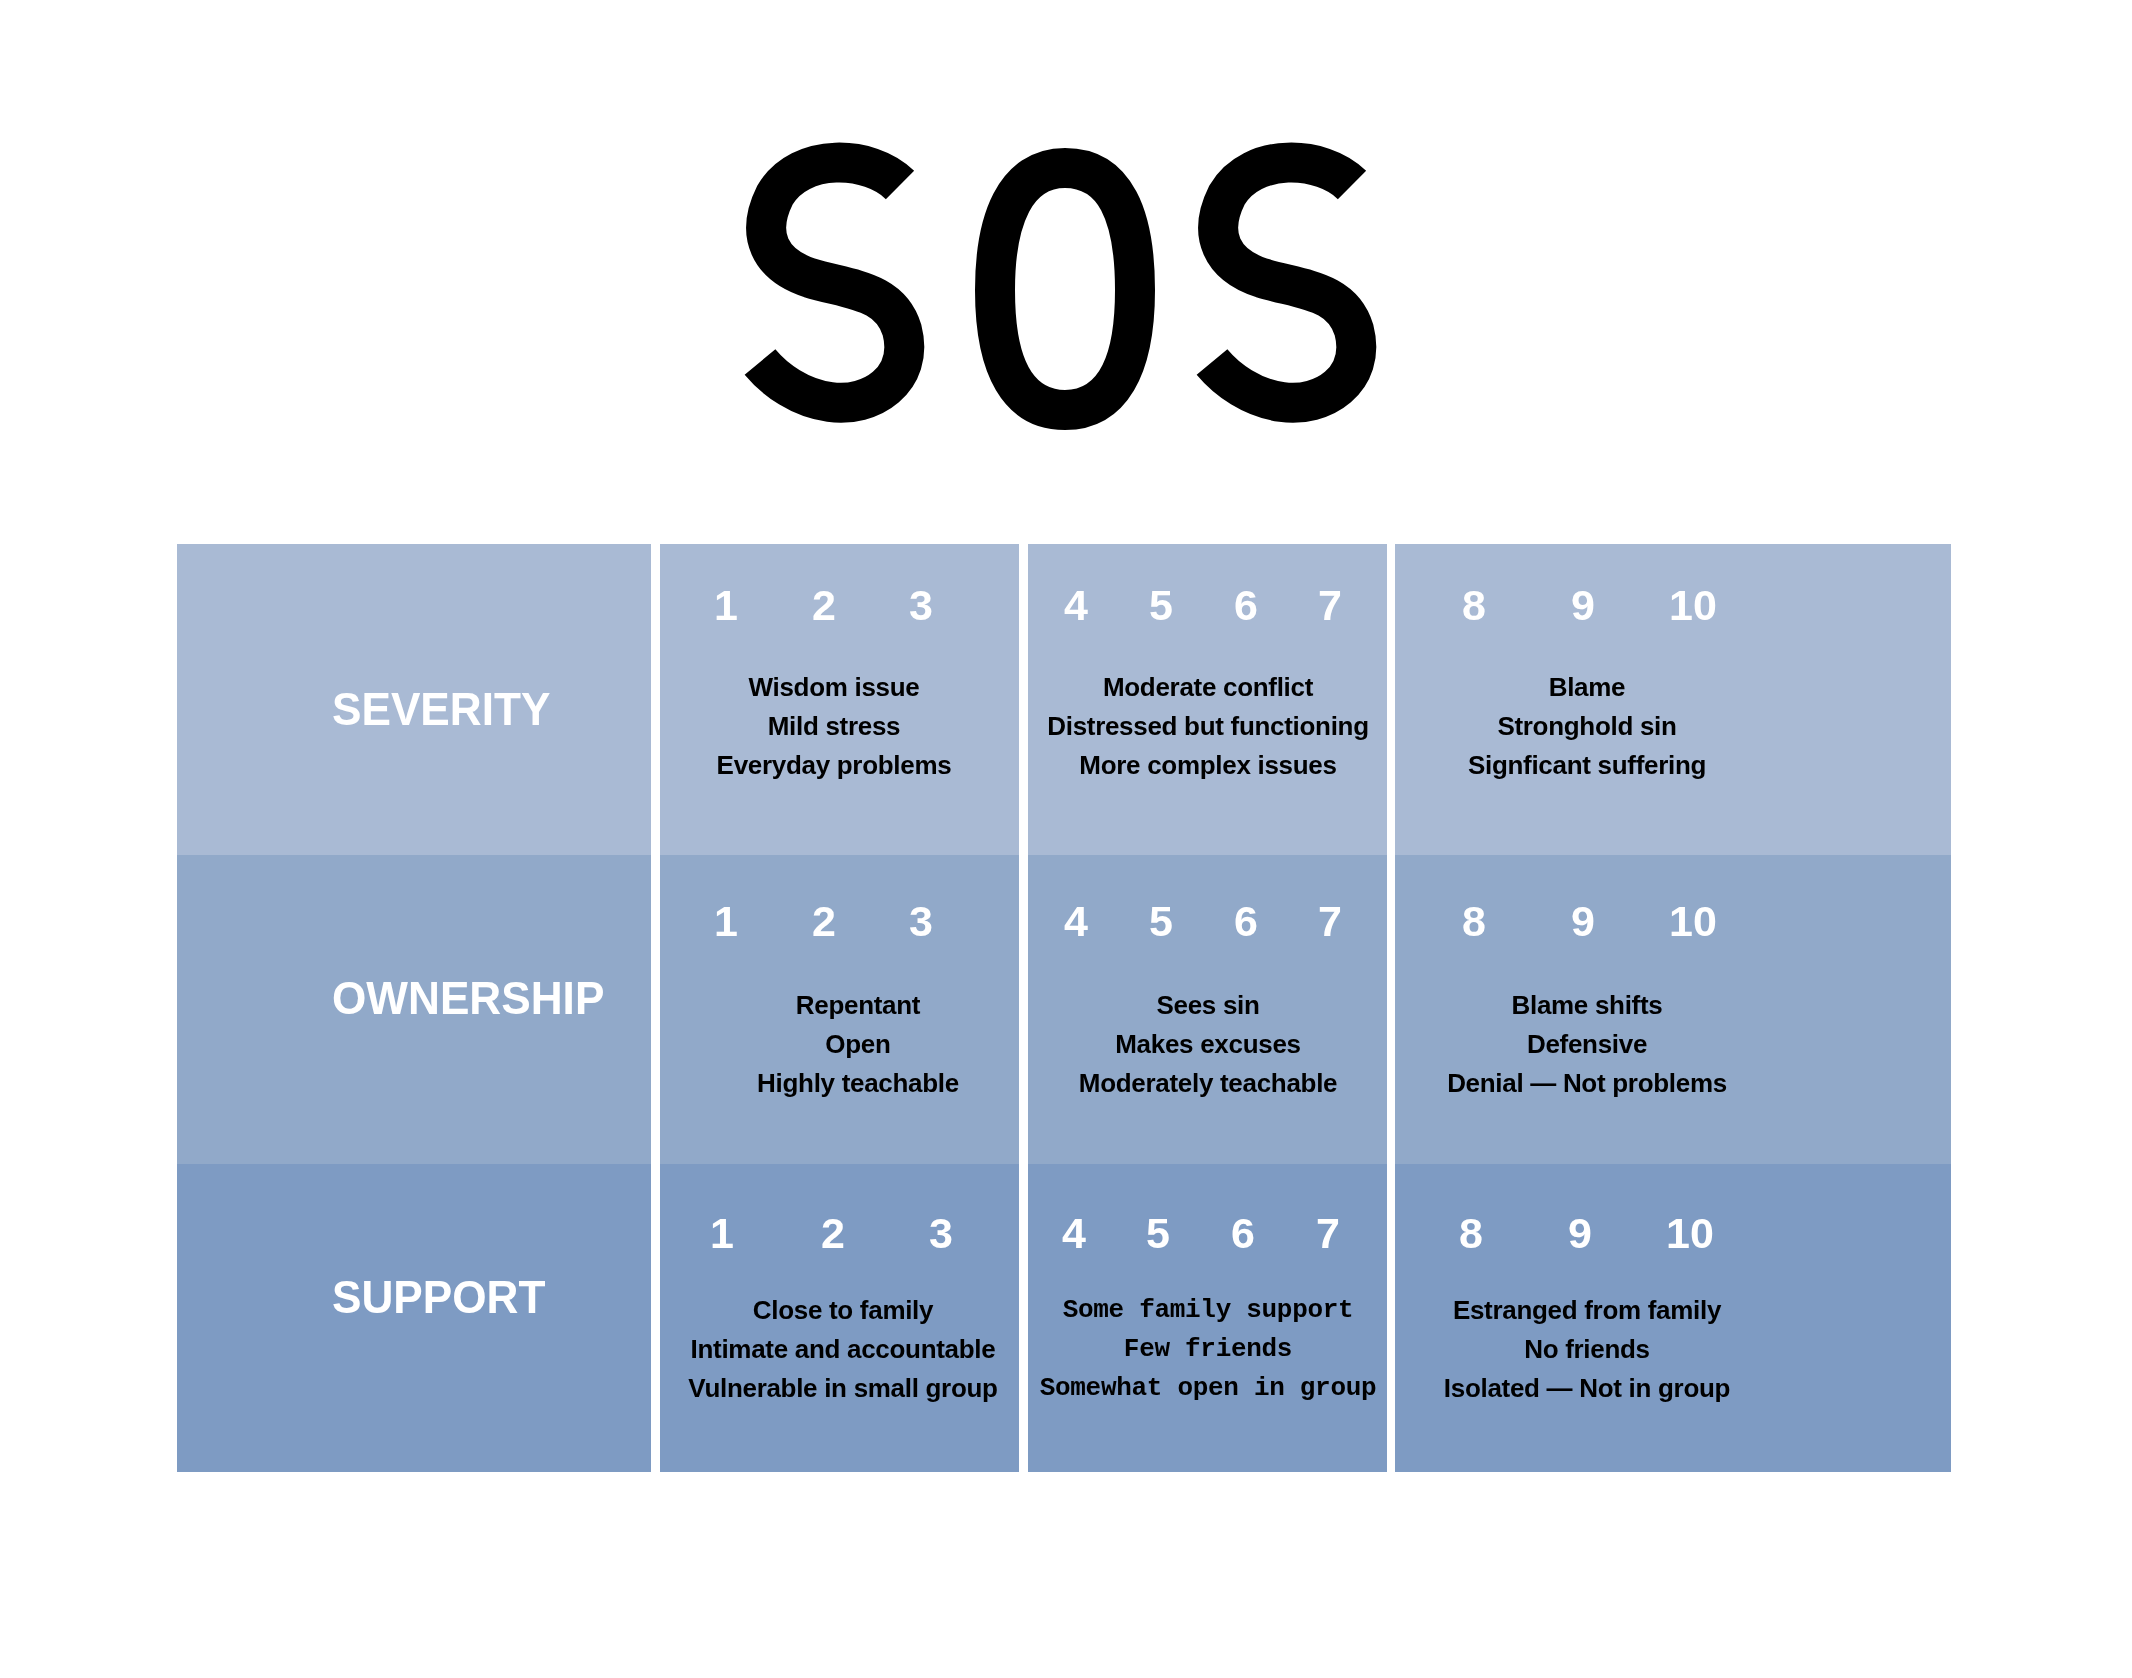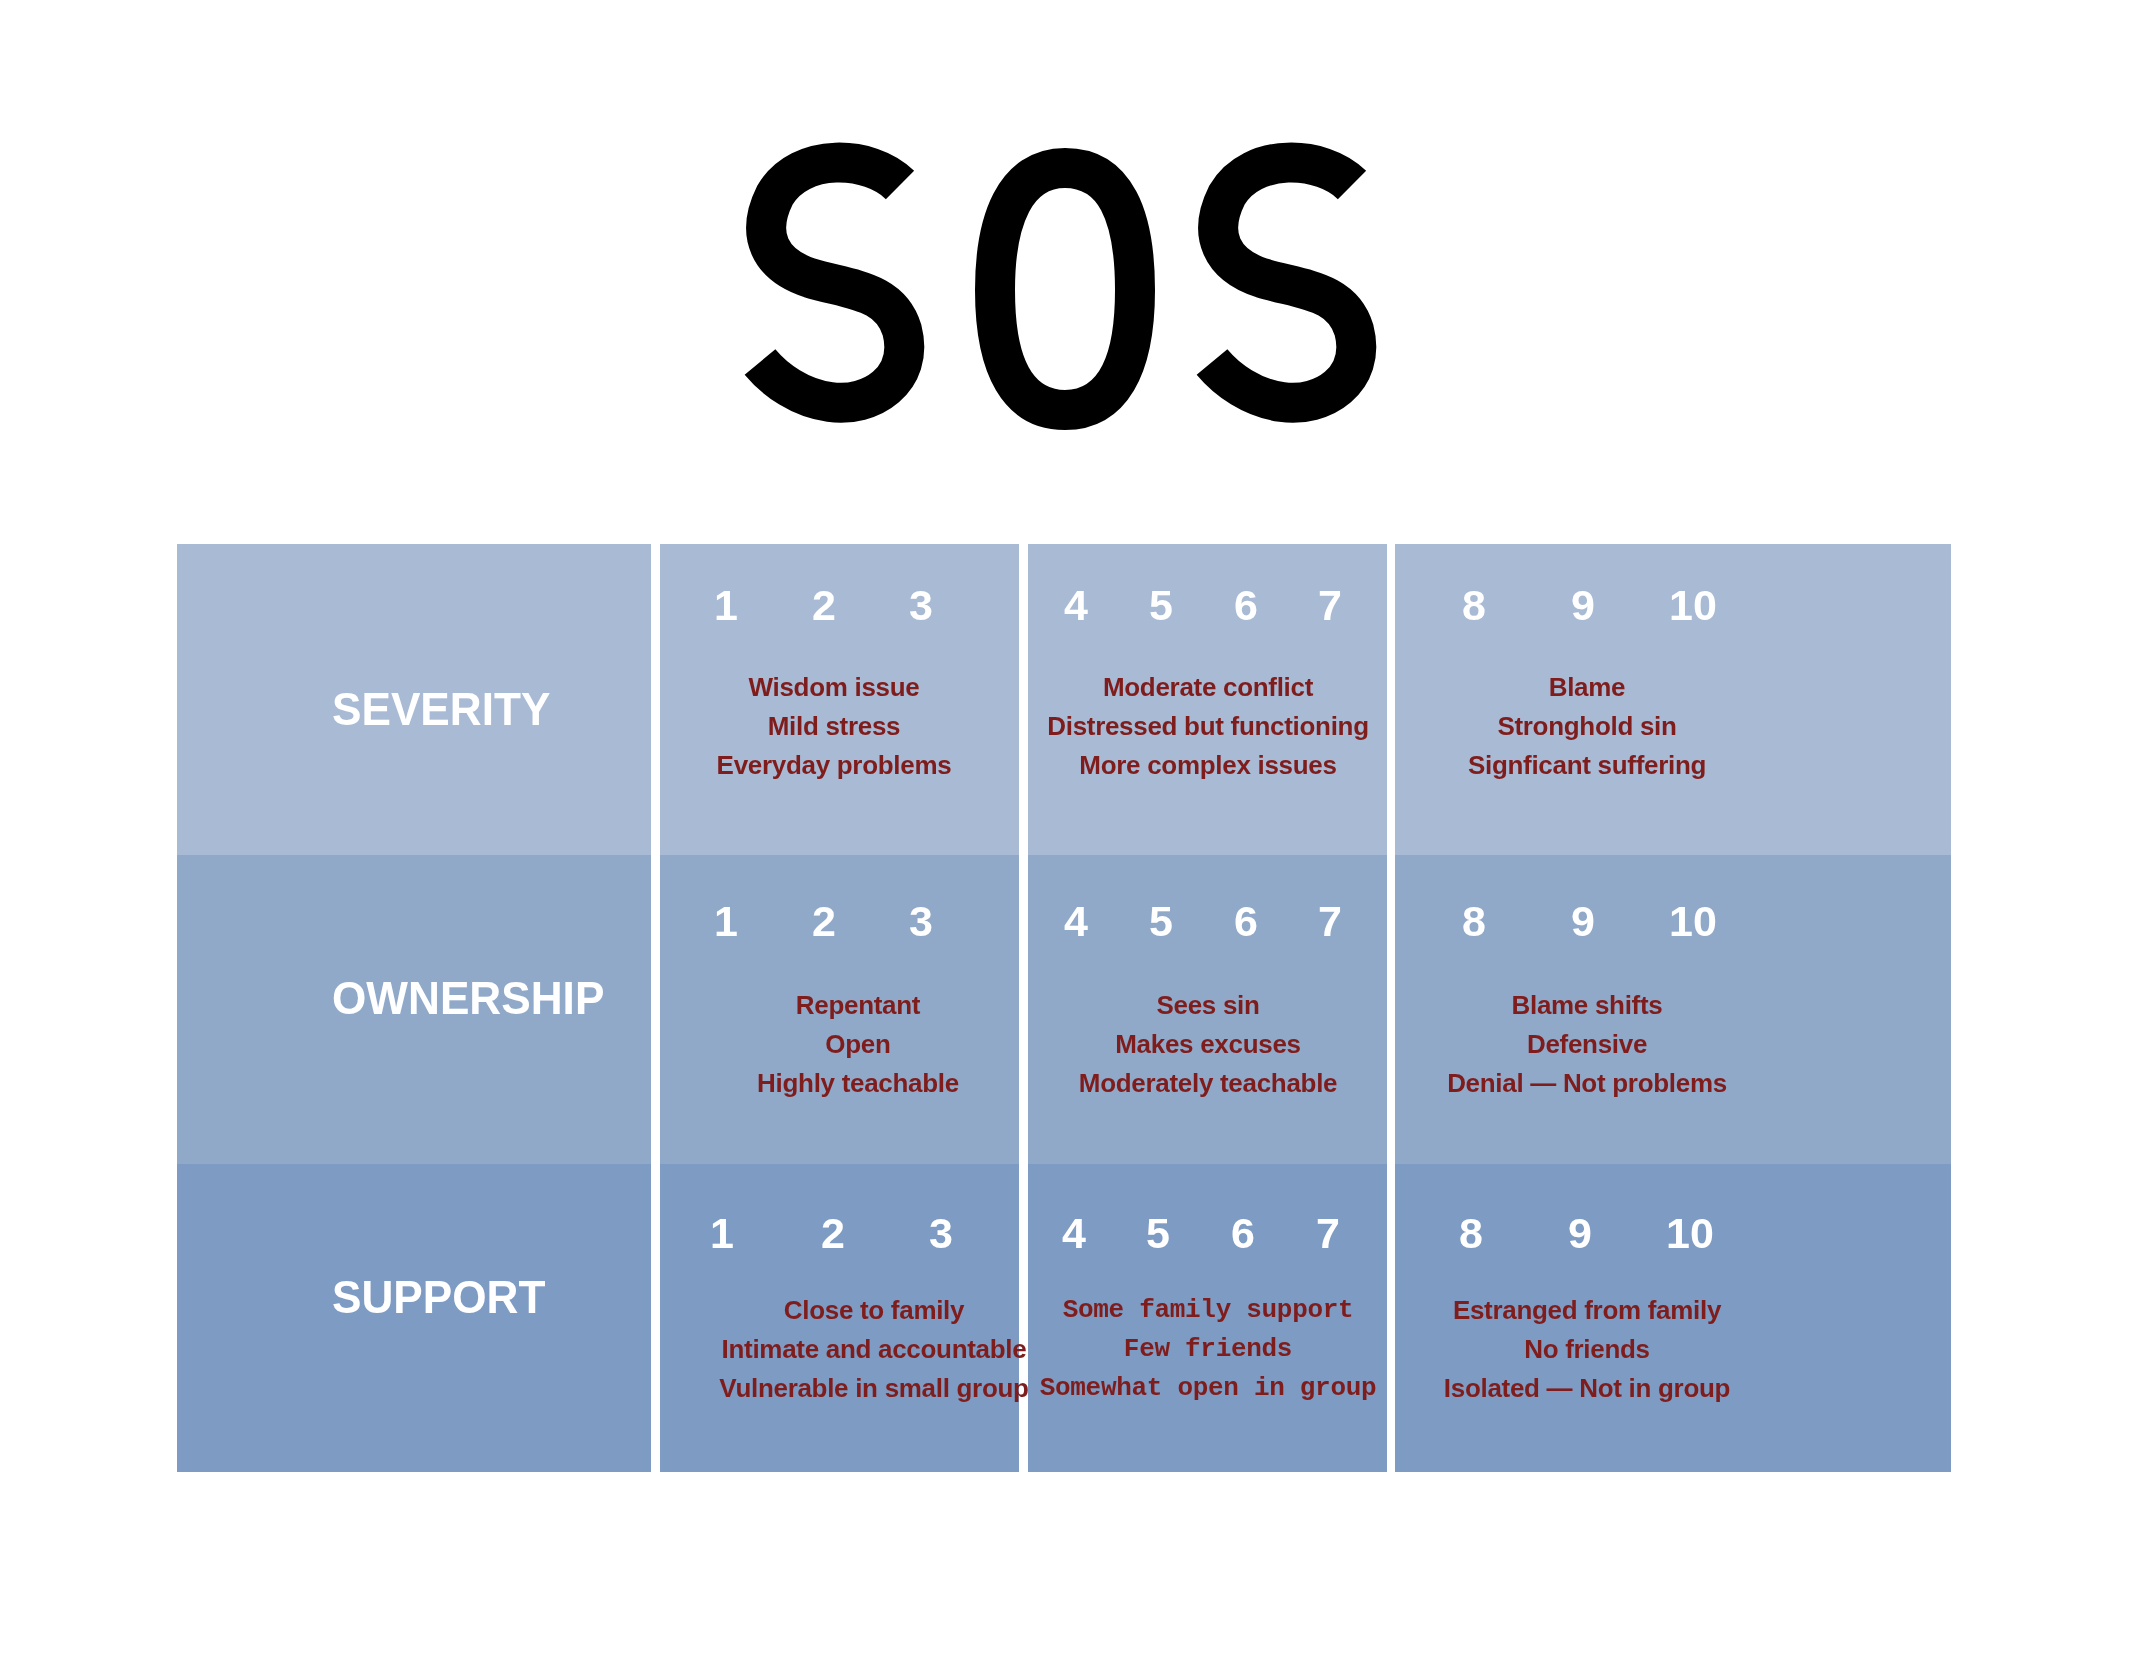--- a/index.html
+++ b/index.html
@@ -9,21 +9,21 @@
   .grid { position: absolute; left: 177px; top: 544px; width: 1774px; height: 928px; }
   .row { position: absolute; left: 0; width: 1774px; }
   .row-0 { top: 0; height: 311px; background: #A9BAD4; }
   .row-1 { top: 311px; height: 309px; background: #91A9C9; }
   .row-2 { top: 620px; height: 308px; background: #7E9BC3; }
   .vdiv { position: absolute; top: 0; height: 928px; background: #ffffff; }
   .row-label { position: absolute; color: #ffffff; font-weight: bold; font-size: 46px;
                letter-spacing: 0; line-height: 1; transform: scaleX(0.96); transform-origin: left center; }
   .num { position: absolute; color: #ffffff; font-weight: bold; font-size: 43px; line-height: 1;
          transform: translateX(-50%); }
-  .desc { position: absolute; color: #7f1d1d; font-weight: bold; font-size: 26px; line-height: 39px;
+  .desc { position: absolute; color: #000000; font-weight: bold; font-size: 26px; line-height: 39px;
           text-align: center; transform: translateX(-50%); white-space: nowrap; letter-spacing: -0.3px; }
   .desc span { display: block; }
 </style>
 </head>
 <body>
 
 <svg class="title-art" viewBox="0 0 650 295" xmlns="http://www.w3.org/2000/svg">
   <title>SOS</title>
   <g fill="none" stroke="#000000" stroke-width="40" stroke-linecap="butt" stroke-linejoin="round">
 
@@ -102,21 +102,21 @@
     <span>Blame shifts</span>
     <span>Defensive</span>
     <span>Denial — Not problems</span>
   </div>
 
   <div class="row-label" style="left:155px;top:730px;">SUPPORT</div>
 
   <div class="num" style="left:545px;top:668px;">1</div>
   <div class="num" style="left:656px;top:668px;">2</div>
   <div class="num" style="left:764px;top:668px;">3</div>
-  <div class="desc" style="left:666px;top:747px;margin-left:31px;">
+  <div class="desc" style="left:666px;top:747px;">
     <span>Close to family</span>
     <span>Intimate and accountable</span>
     <span>Vulnerable in small group</span>
   </div>
 
   <div class="num" style="left:897px;top:668px;">4</div>
   <div class="num" style="left:981px;top:668px;">5</div>
   <div class="num" style="left:1066px;top:668px;">6</div>
   <div class="num" style="left:1151px;top:668px;">7</div>
   <div class="desc" style="left:1031px;top:747px;font-family:Liberation Mono, monospace;">

